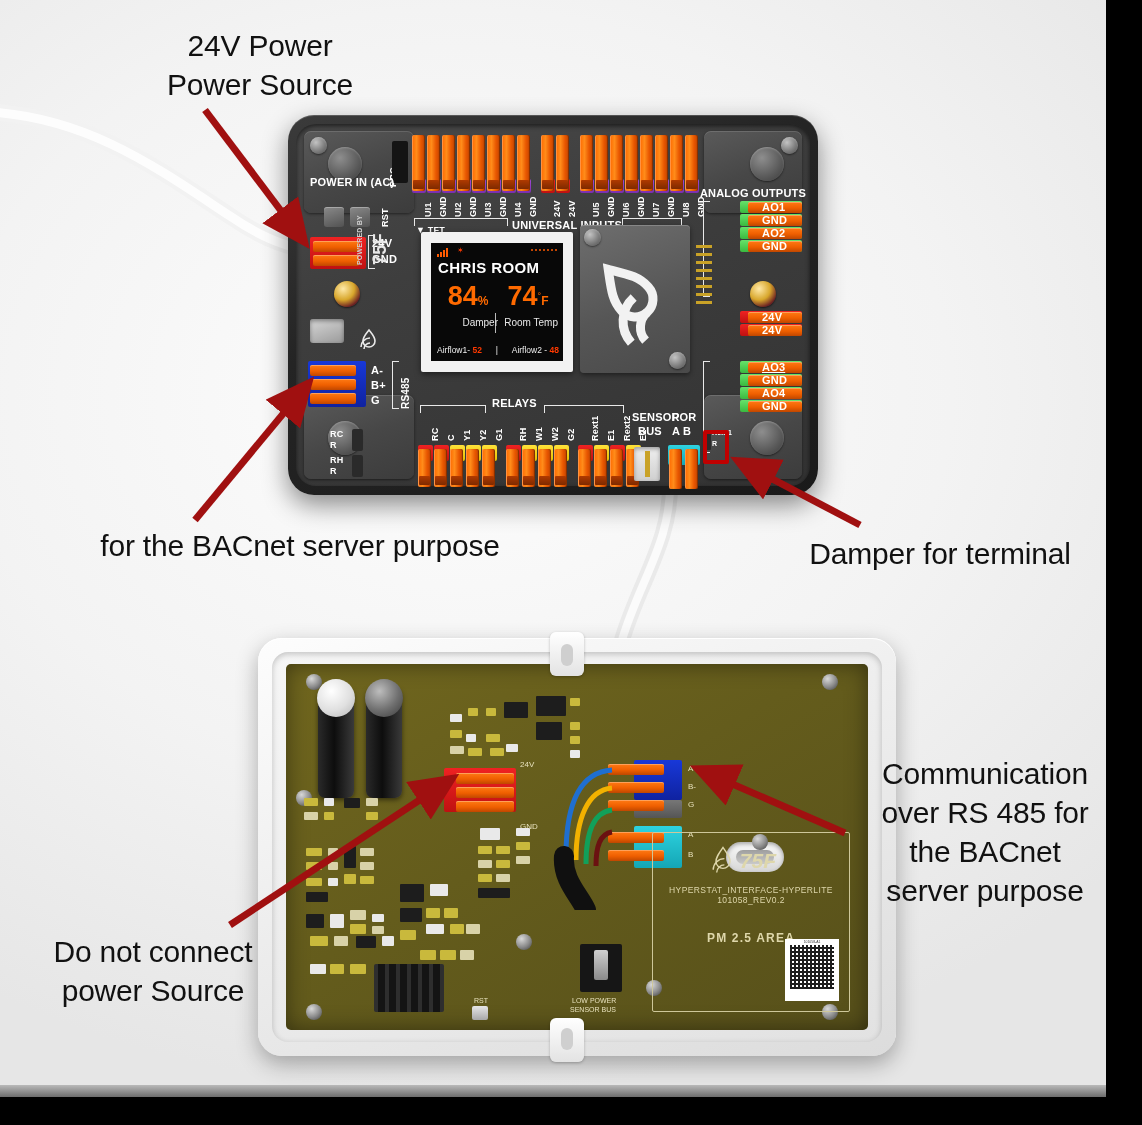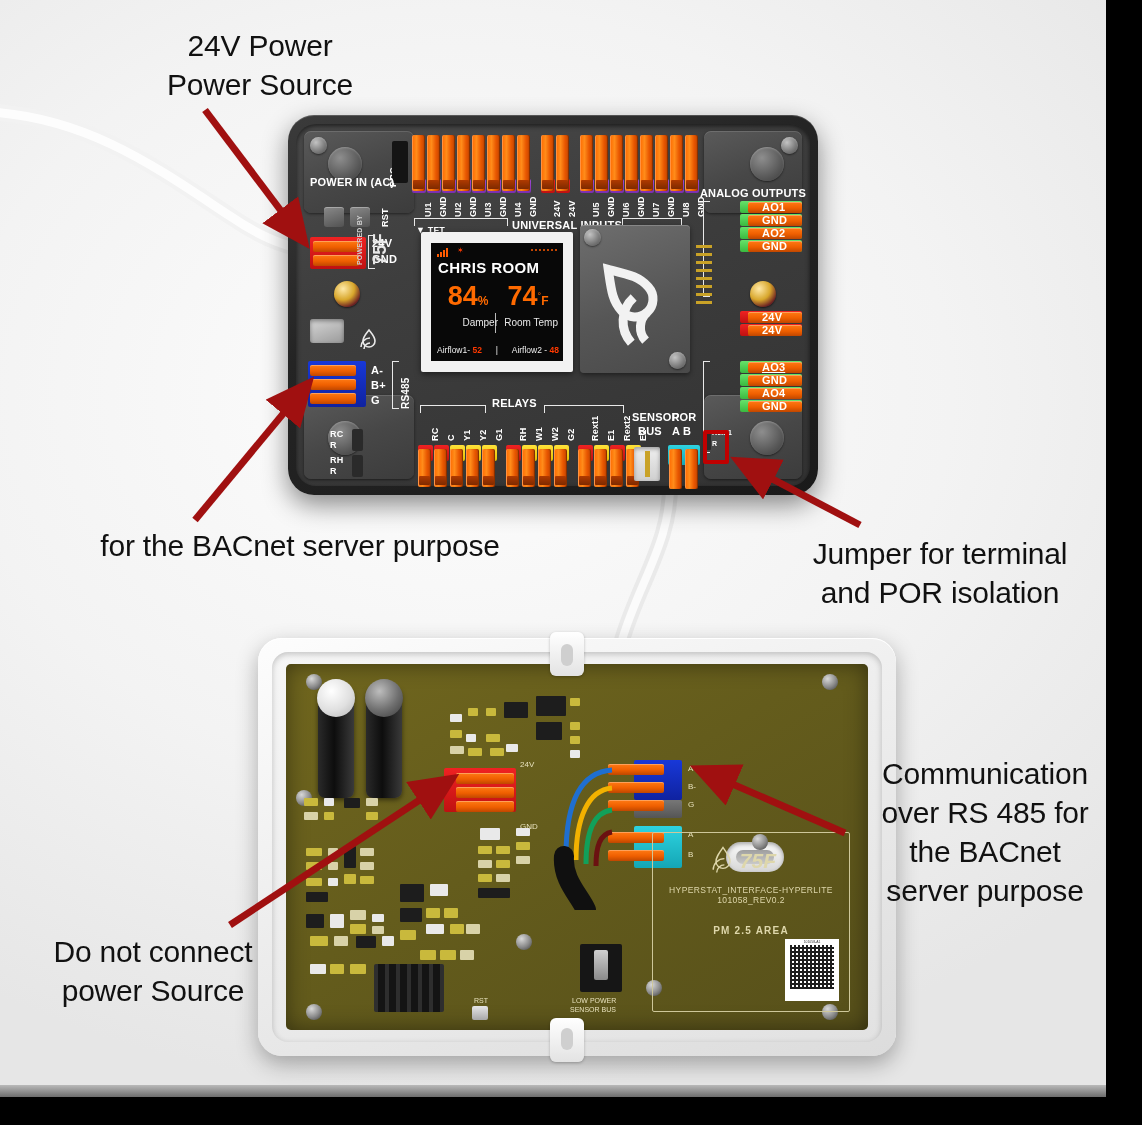--- a/index.html
+++ b/index.html
@@ -139,21 +139,21 @@
   .cap.dark::after{ background:radial-gradient(circle at 38% 32%, #bdbdbd, #6f6f6f 55%, #3a3a3a 100%);}
   .smd{ position:absolute; border-radius:1px; background:#d8d2a8; }
   .smd.blk{ background:#1d1d1d; }
   .smd.yel{ background:#c9b93c; }
   .smd.wht{ background:#e9e9e9; }
   .pcb-lbl{ position:absolute; color:#e6e0bb; font-size:8px; font-family:"Liberation Sans", sans-serif;}
   #infoBox{ position:absolute; right:18px; bottom:18px; width:198px; height:180px;
      border:1px solid #cec79a; border-radius:2px; text-align:center; color:#ded7ab;}
   #infoBox .t1{ font-size:8.5px; letter-spacing:.4px; margin-top:4px;}
   #infoBox .t2{ font-size:8.5px; letter-spacing:.4px;}
-  #infoBox .t3{ font-size:10px; letter-spacing:1.2px; margin-top:20px; font-weight:bold;}
+  #infoBox .t3{ font-size:12px; letter-spacing:1.2px; margin-top:26px; font-weight:bold;}
   .qr{ position:absolute; right:10px; bottom:10px; width:54px; height:62px; background:#fff; padding:2px;}
   .qr .qid{ font-size:3.4px; color:#333; text-align:center; line-height:1;}
   .qr-grid{ width:44px; height:44px; margin:1px auto;
      background-image:
        repeating-linear-gradient(90deg,#000 0 2px,transparent 2px 4px),
        repeating-linear-gradient(0deg,#000 0 2px,transparent 2px 4px);
      background-blend-mode:multiply; opacity:.88;}
   .hdr-blk{ position:absolute; background:#161616; border-radius:2px;}
   .oval{ position:absolute; width:58px; height:30px; border-radius:15px;
      background:linear-gradient(to bottom,#fbfbfb,#d6d6d6); box-shadow:inset 0 2px 4px rgba(0,0,0,.35);}
@@ -820,22 +820,21 @@
   <div class="anno" style="left:110px;top:26px;width:300px;">
     <div>24V Power</div>
     <div>Power Source</div>
   </div>
 
   <div class="anno" style="left:20px;top:526px;width:560px;">
     <div>for the BACnet server purpose</div>
   </div>
 
   <div class="anno" style="left:775px;top:534px;width:330px;">
-    <div>Jumper for terminal</div>
-    <div>and POR isolation</div>
+    <div>Damper for terminal</div>
   </div>
 
   <div class="anno" style="left:860px;top:754px;width:250px;">
     <div>Communication</div>
     <div>over RS 485 for</div>
     <div>the BACnet</div>
     <div>server purpose</div>
   </div>
 
   <div class="anno" style="left:18px;top:932px;width:270px;">

